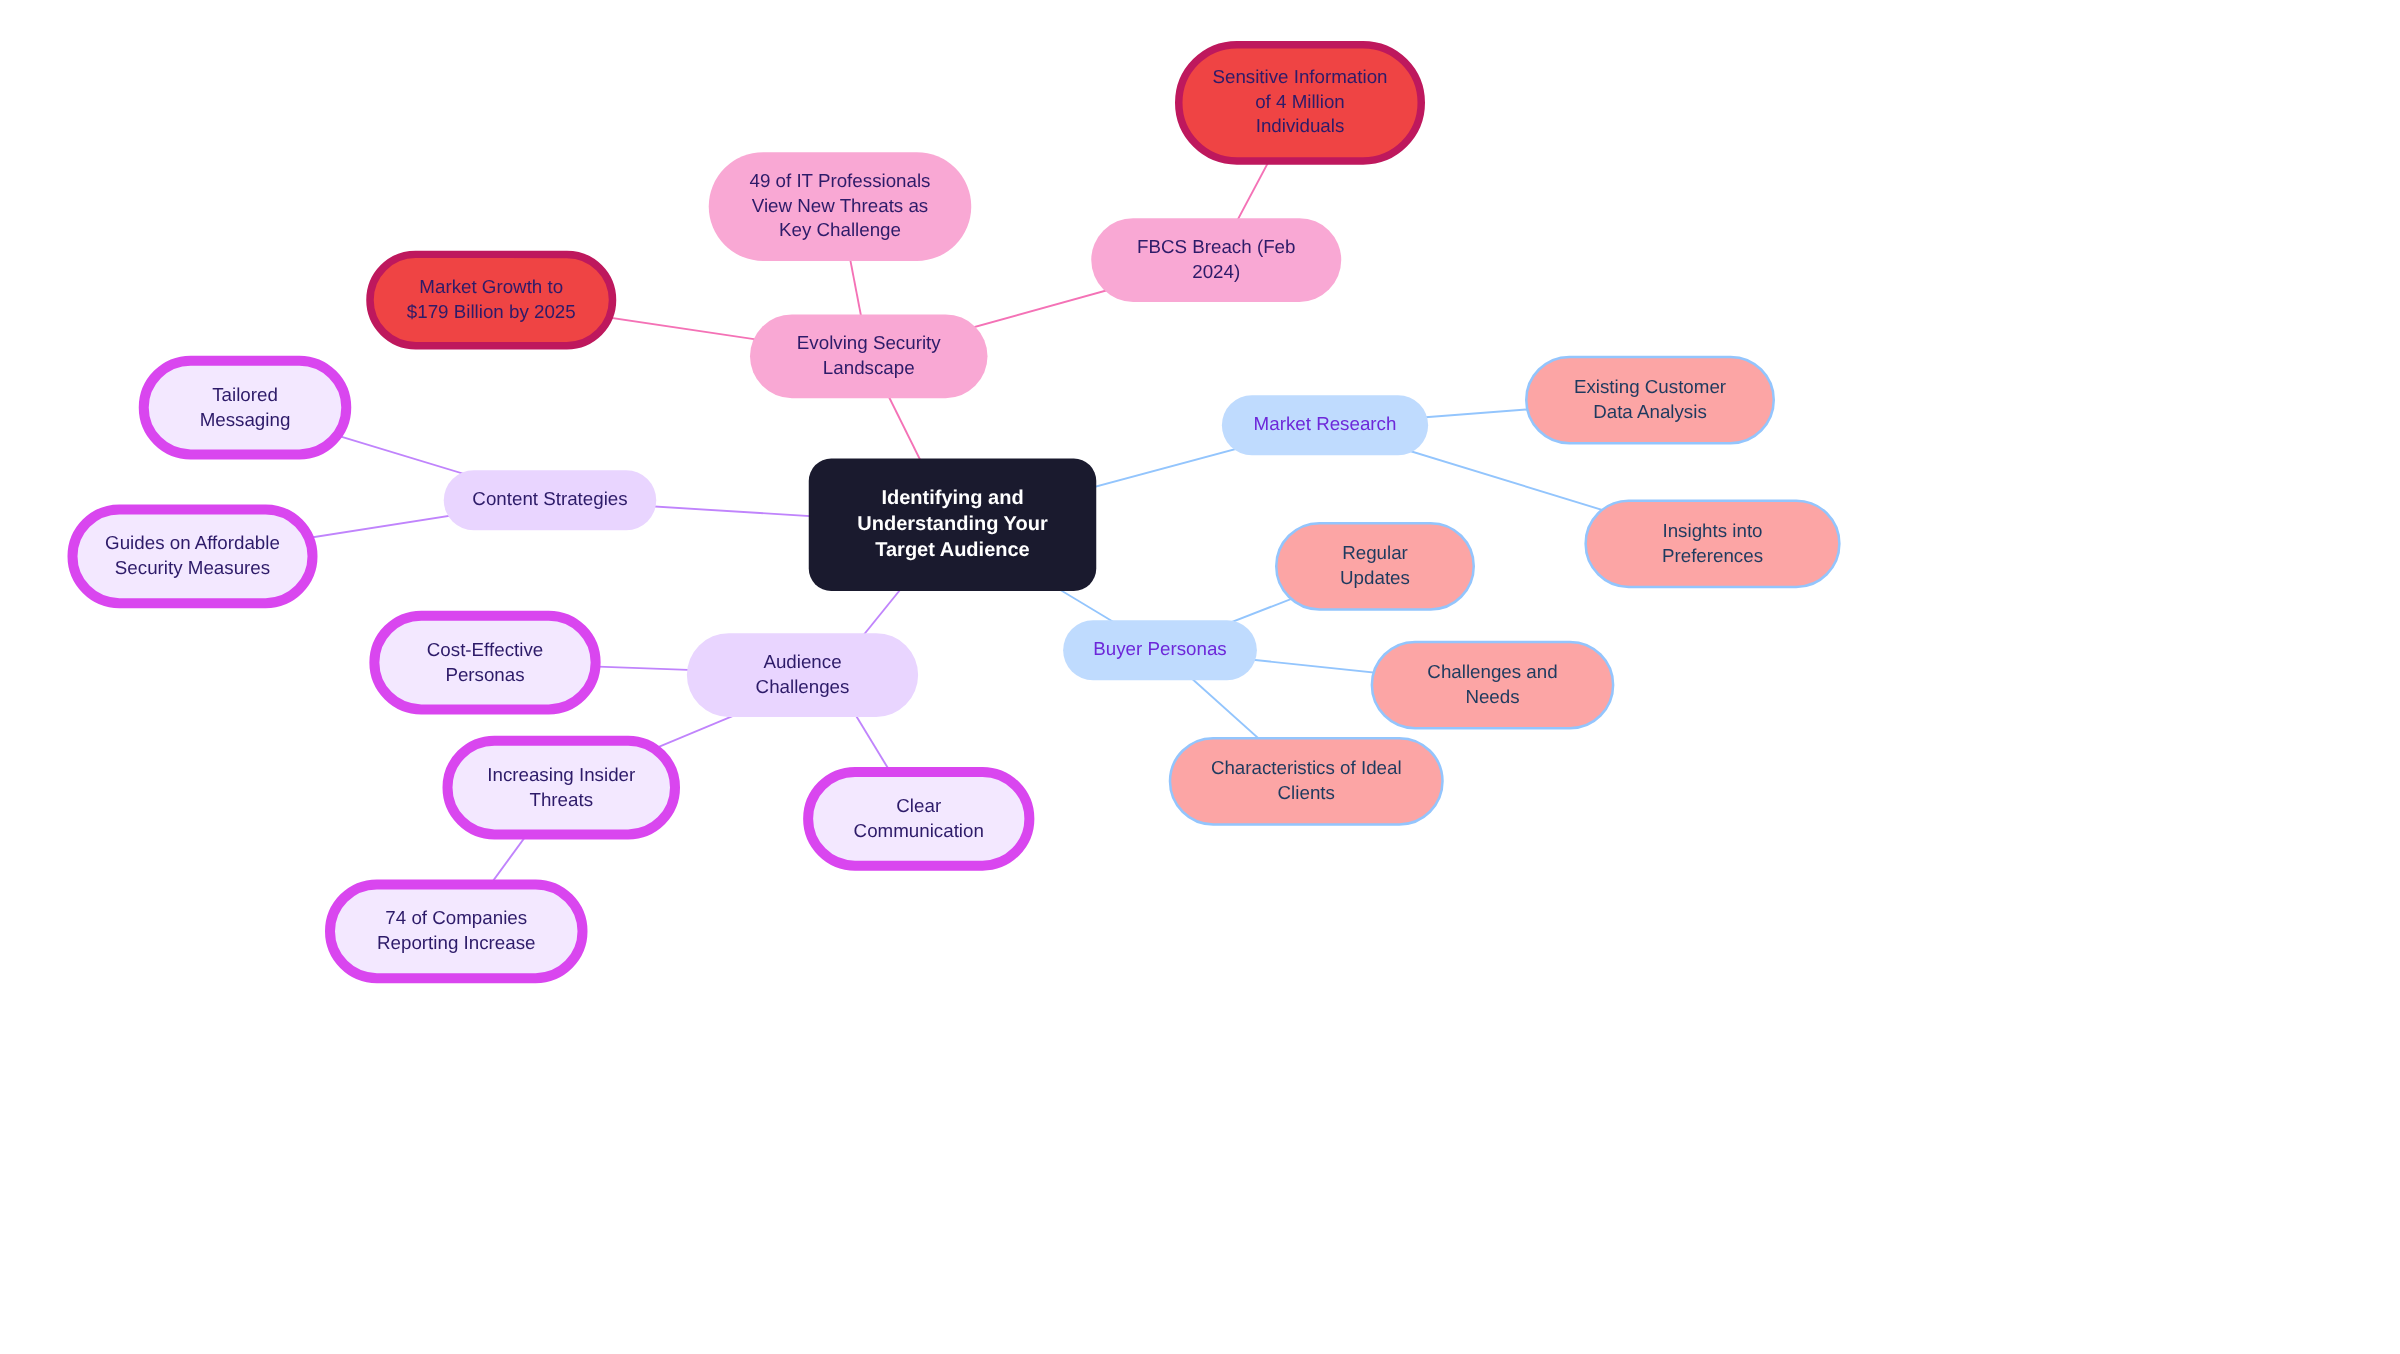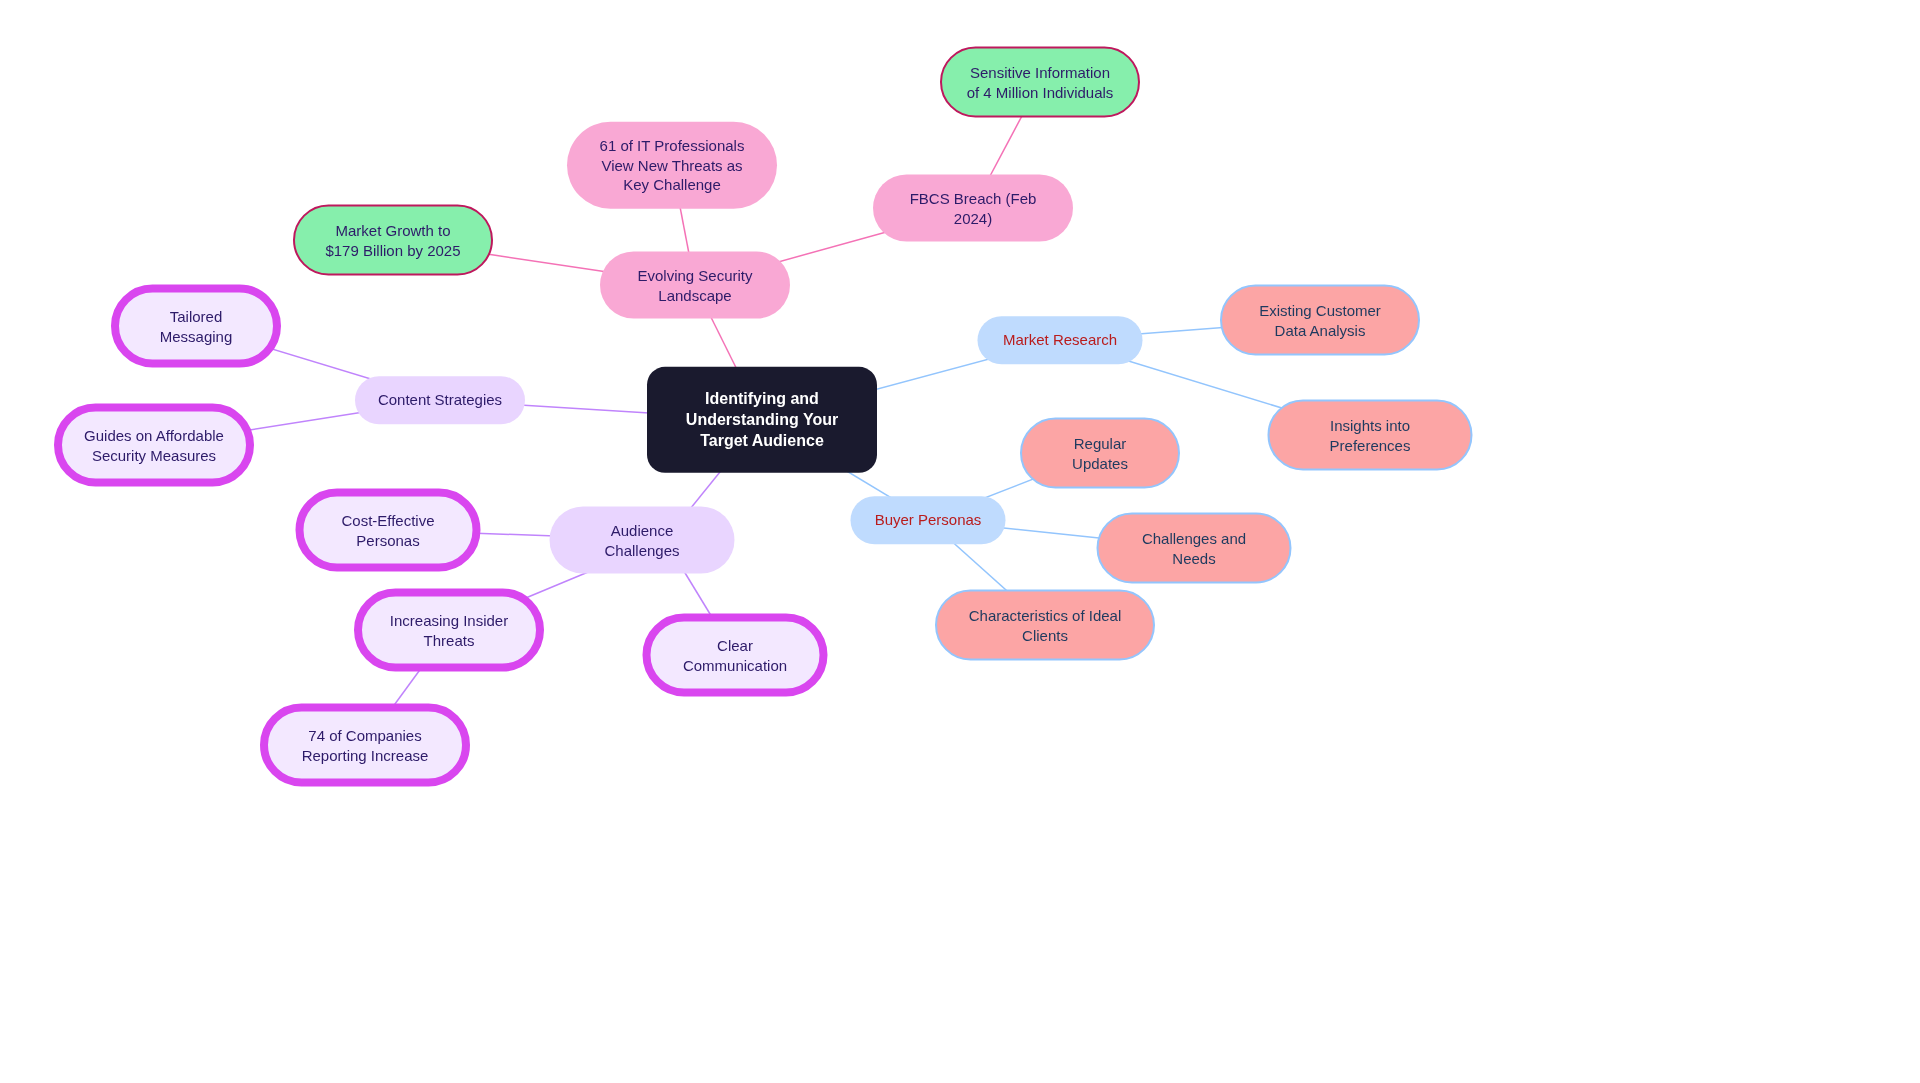--- a/index.html
+++ b/index.html
@@ -43,27 +43,27 @@
       border-radius: 18px;
       padding: 22px 32px;
       width: 230px;
     }
     .node-pink {
       background: #f9a8d4;
       color: #2d1b69;
       border: none;
     }
     .node-pink-light {
-      background: #86efac;
+      background: #ef4444;
       color: #2d1b69;
-      border: 2px solid #be185d;
+      border: 6px solid #be185d;
     }
     .node-blue {
       background: #bfdbfe;
-      color: #b91c1c;
+      color: #6d28d9;
       border: none;
     }
     .node-blue-light {
       background: #fca5a5;
       color: #1e3a5f;
       border: 2px solid #93c5fd;
     }
     .node-purple {
       background: #e9d5ff;
       color: #2d1b69;
@@ -98,21 +98,21 @@
       <line x1="1060" y1="340" x2="1370" y2="435" stroke="#93c5fd" stroke-width="1.5"></line>
       <line x1="762" y1="420" x2="928" y2="520" stroke="#93c5fd" stroke-width="1.5"></line>
       <line x1="928" y1="520" x2="1100" y2="453" stroke="#93c5fd" stroke-width="1.5"></line>
       <line x1="928" y1="520" x2="1194" y2="548" stroke="#93c5fd" stroke-width="1.5"></line>
       <line x1="928" y1="520" x2="1045" y2="625" stroke="#93c5fd" stroke-width="1.5"></line>
     </svg>
   <div id="nodes-container">
       <div class="node node-center" style="left: 762px; top: 420px; width: 230px;">Identifying and Understanding
 Your Target Audience</div>
       <div class="node node-pink" style="left: 695px; top: 285px; width: 190px;">Evolving Security Landscape</div>
-      <div class="node node-pink" style="left: 672px; top: 165px; width: 210px;">61 of IT Professionals View New
+      <div class="node node-pink" style="left: 672px; top: 165px; width: 210px;">49 of IT Professionals View New
 Threats as Key Challenge</div>
       <div class="node node-pink-light" style="left: 393px; top: 240px; width: 200px;">Market Growth to $179 Billion
 by 2025</div>
       <div class="node node-pink" style="left: 973px; top: 208px; width: 200px;">FBCS Breach (Feb 2024)</div>
       <div class="node node-pink-light" style="left: 1040px; top: 82px; width: 200px;">Sensitive Information of 4
 Million Individuals</div>
       <div class="node node-purple" style="left: 440px; top: 400px; width: 170px;">Content Strategies</div>
       <div class="node node-purple-light" style="left: 196px; top: 326px; width: 170px;">Tailored Messaging</div>
       <div class="node node-purple-light" style="left: 154px; top: 445px; width: 200px;">Guides on Affordable Security
 Measures</div>

